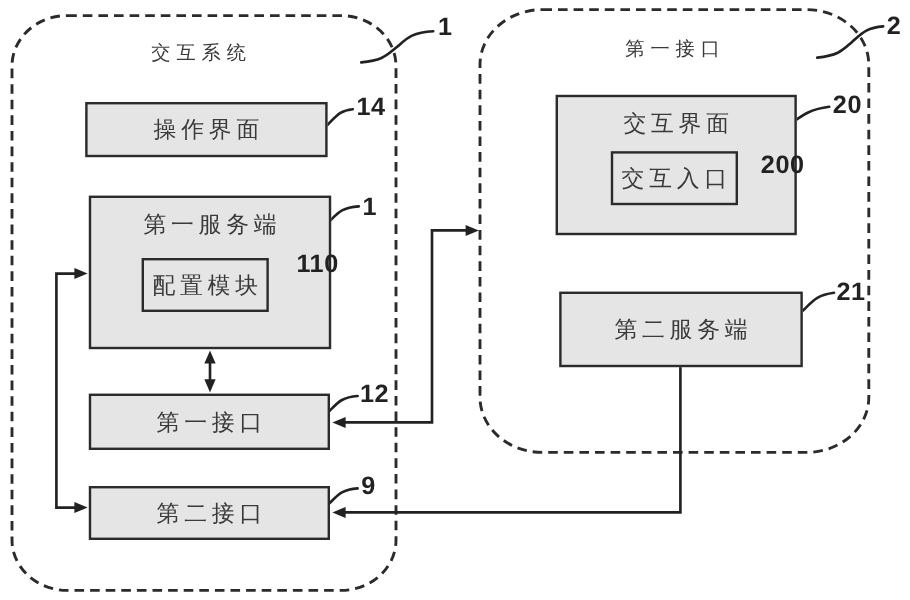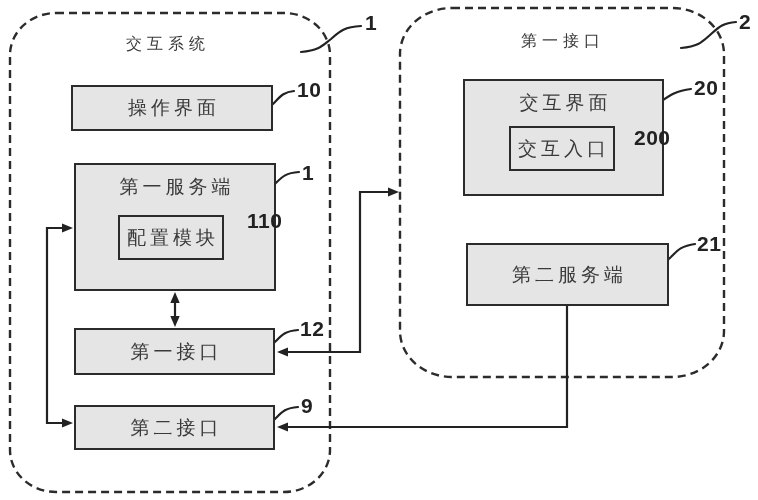--- a/index.html
+++ b/index.html
@@ -127,21 +127,21 @@
 
   <div class="box b-entry">
     <span class="cjk">交互入口</span>
   </div>
 
   <div class="box b-srv2">
     <span class="cjk">第二服务端</span>
   </div>
 
   <span class="ref r-1">1</span>
-  <span class="ref r-10">10</span>
+  <span class="ref r-10">14</span>
   <span class="ref r-11">1</span>
   <span class="ref r-110">110</span>
   <span class="ref r-12">12</span>
   <span class="ref r-13">9</span>
   <span class="ref r-2">2</span>
   <span class="ref r-20">20</span>
   <span class="ref r-200">200</span>
   <span class="ref r-21">21</span>
 
 </div>

